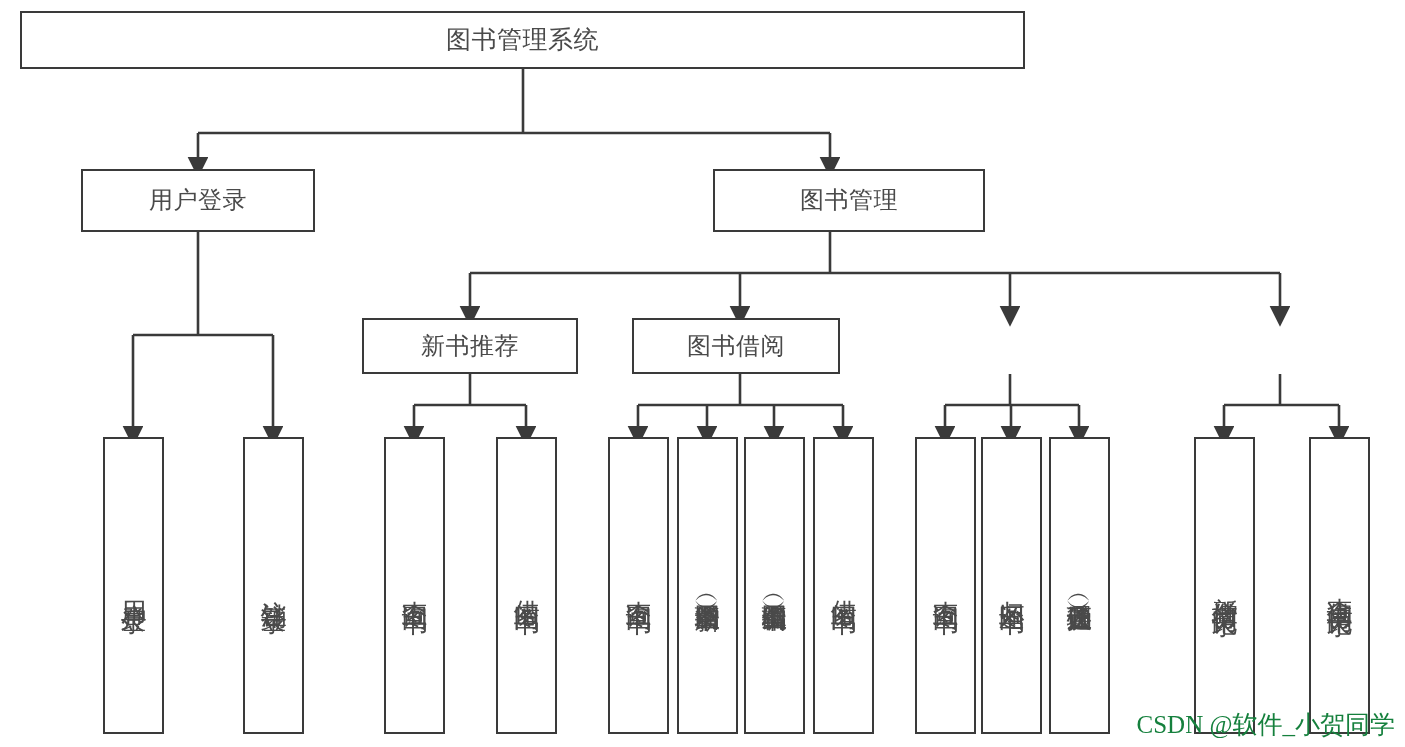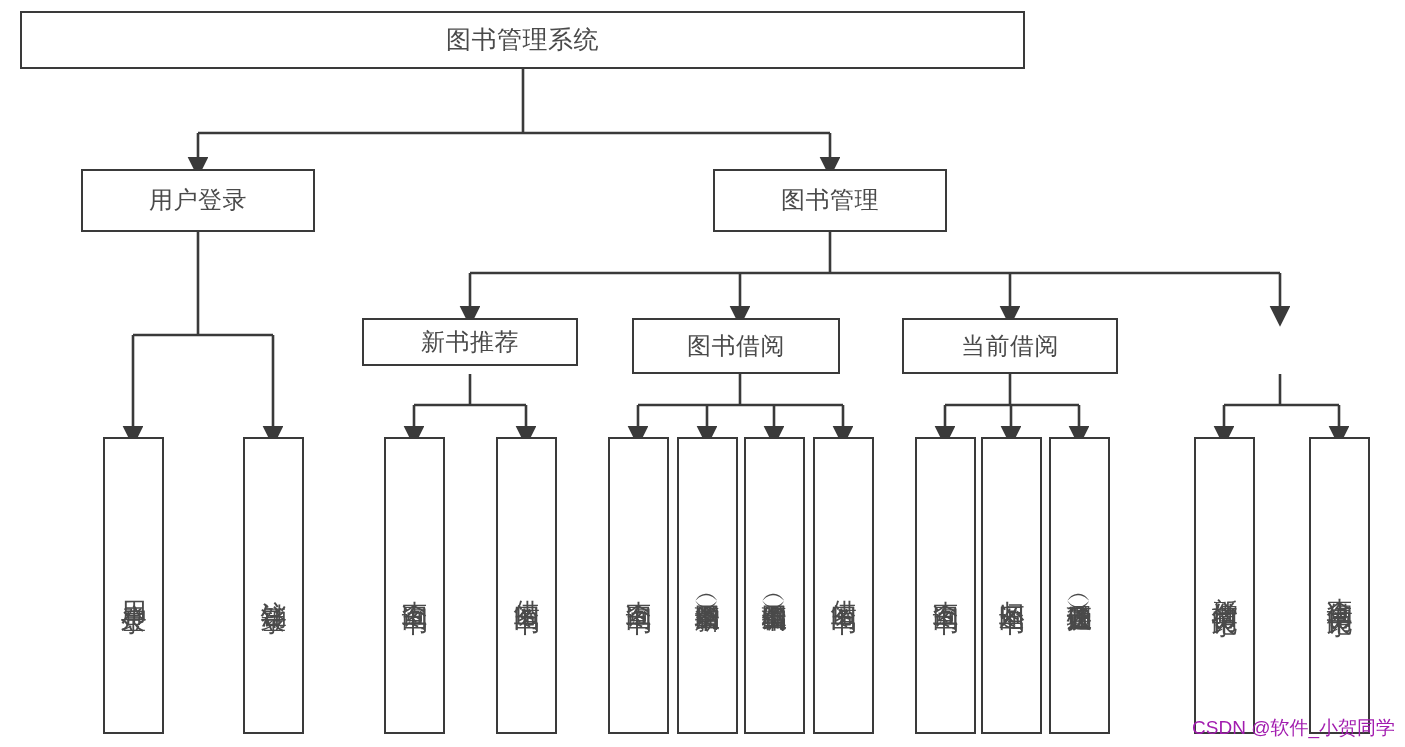--- a/index.html
+++ b/index.html
@@ -54,24 +54,25 @@
   .v-node.tight .lbl{
     font-size:25px;
     letter-spacing:0px;
     max-height:290px;
   }
 
   #watermark{
     position:absolute;
     right:10px;
     bottom:6px;
-    font-size:19px;
-    color:#a21caf;
+    font-size:25px;
+    color:#15803d;
     white-space:nowrap;
     pointer-events:none;
+    font-family:Liberation Serif, serif;
   }
 </style>
 </head>
 <body>
 
 <div id="root">
 
   <svg id="edges" viewBox="0 0 1405 747" xmlns="http://www.w3.org/2000/svg">
     <defs>
       <marker id="arrow" markerWidth="12" markerHeight="12" refX="1.2" refY="4" orient="auto" markerUnits="strokeWidth">
@@ -122,32 +123,29 @@
     </g>
   </svg>
 
   <div class="node h-node" id="n-root" style="left:20px;top:11px;width:1005px;height:58px;">
     <span class="lbl">图书管理系统</span>
   </div>
 
   <div class="node h-node" style="left:81px;top:169px;width:234px;height:63px;">
     <span class="lbl">用户登录</span>
   </div>
-  <div class="node h-node" style="left:713px;top:169px;width:234px;height:63px;">
+  <div class="node h-node" style="left:713px;top:169px;width:272px;height:63px;">
     <span class="lbl">图书管理</span>
   </div>
 
-  <div class="node h-node" style="left:362px;top:318px;width:216px;height:48px;">
+  <div class="node h-node" style="left:362px;top:318px;width:216px;height:56px;">
     <span class="lbl">新书推荐</span>
   </div>
   <div class="node h-node" style="left:632px;top:318px;width:208px;height:56px;">
     <span class="lbl">图书借阅</span>
-  </div>
-  <div class="node h-node" style="left:902px;top:318px;width:216px;height:56px;">
-    <span class="lbl">当前借阅</span>
   </div>
 
   <div class="node v-node" style="left:103px;top:437px;width:61px;height:297px;">
     <span class="lbl">用户登录</span>
   </div>
   <div class="node v-node" style="left:243px;top:437px;width:61px;height:297px;">
     <span class="lbl">注销登录</span>
   </div>
 
   <div class="node v-node" style="left:384px;top:437px;width:61px;height:297px;">

